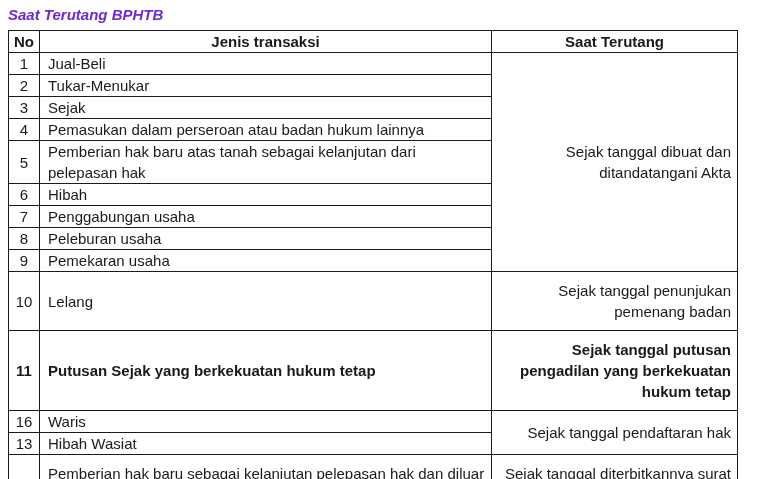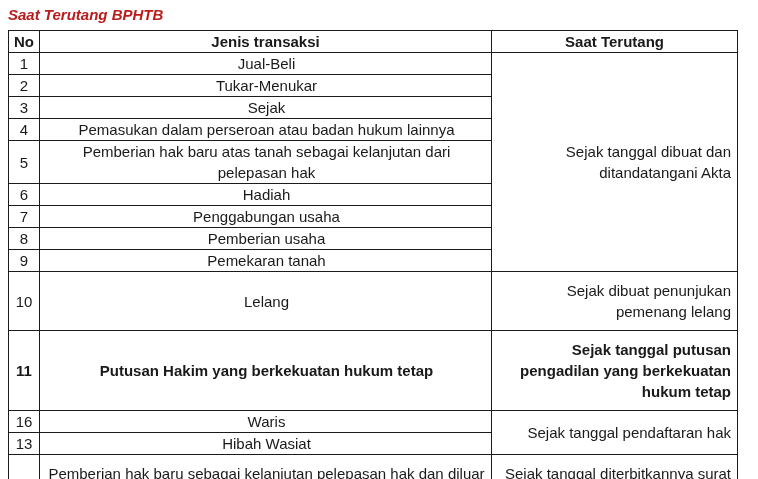--- a/index.html
+++ b/index.html
@@ -15,21 +15,21 @@
   }
   .doc {
     padding: 5px 0 0 8px;
   }
   .title {
     font-style: italic;
     font-weight: 600;
     font-size: 15px;
     line-height: 19px;
     margin: 0 0 6px 0;
-    color: #b91c1c;
+    color: #6d28d9;
   }
   table.bphtb {
     border-collapse: collapse;
     table-layout: fixed;
     width: 729px;
   }
   col.c-no    { width: 31px; }
   col.c-jenis { width: 452px; }
   col.c-saat  { width: 246px; }
   th, td {
@@ -43,21 +43,21 @@
     font-weight: bold;
     text-align: center;
     height: 22px;
     padding: 0 2px;
   }
   td.col-no {
     text-align: center;
     vertical-align: middle;
   }
   td.col-jenis {
-    text-align: center;
+    text-align: left;
     vertical-align: middle;
     padding: 0 6px 0 8px;
   }
   td.col-saat {
     text-align: right;
     vertical-align: middle;
     padding: 8px 6px;
   }
 </style>
 </head>
@@ -96,42 +96,42 @@
         <tr style="height: 22px;">
           <td class="col-no">4</td>
           <td class="col-jenis">Pemasukan dalam perseroan atau badan hukum lainnya</td>
         </tr>
         <tr style="height: 42px;">
           <td class="col-no">5</td>
           <td class="col-jenis">Pemberian hak baru atas tanah sebagai kelanjutan dari pelepasan hak</td>
         </tr>
         <tr style="height: 22px;">
           <td class="col-no">6</td>
-          <td class="col-jenis">Hadiah</td>
+          <td class="col-jenis">Hibah</td>
         </tr>
         <tr style="height: 22px;">
           <td class="col-no">7</td>
           <td class="col-jenis">Penggabungan usaha</td>
         </tr>
         <tr style="height: 22px;">
           <td class="col-no">8</td>
-          <td class="col-jenis">Pemberian usaha</td>
+          <td class="col-jenis">Peleburan usaha</td>
         </tr>
         <tr style="height: 22px;">
           <td class="col-no">9</td>
-          <td class="col-jenis">Pemekaran tanah</td>
+          <td class="col-jenis">Pemekaran usaha</td>
         </tr>
         <tr style="height: 35px;">
           <td class="col-no">10</td>
           <td class="col-jenis">Lelang</td>
-          <td class="col-saat">Sejak dibuat penunjukan pemenang lelang</td>
+          <td class="col-saat">Sejak tanggal penunjukan pemenang badan</td>
         </tr>
         <tr style="height: 72px; font-weight: bold;">
           <td class="col-no">11</td>
-          <td class="col-jenis">Putusan Hakim yang berkekuatan hukum tetap</td>
+          <td class="col-jenis">Putusan Sejak yang berkekuatan hukum tetap</td>
           <td class="col-saat">Sejak tanggal putusan pengadilan yang berkekuatan hukum tetap</td>
         </tr>
         <tr style="height: 22px;">
           <td class="col-no">16</td>
           <td class="col-jenis">Waris</td>
           <td class="col-saat" rowspan="2">Sejak tanggal pendaftaran hak</td>
         </tr>
         <tr style="height: 22px;">
           <td class="col-no">13</td>
           <td class="col-jenis">Hibah Wasiat</td>

